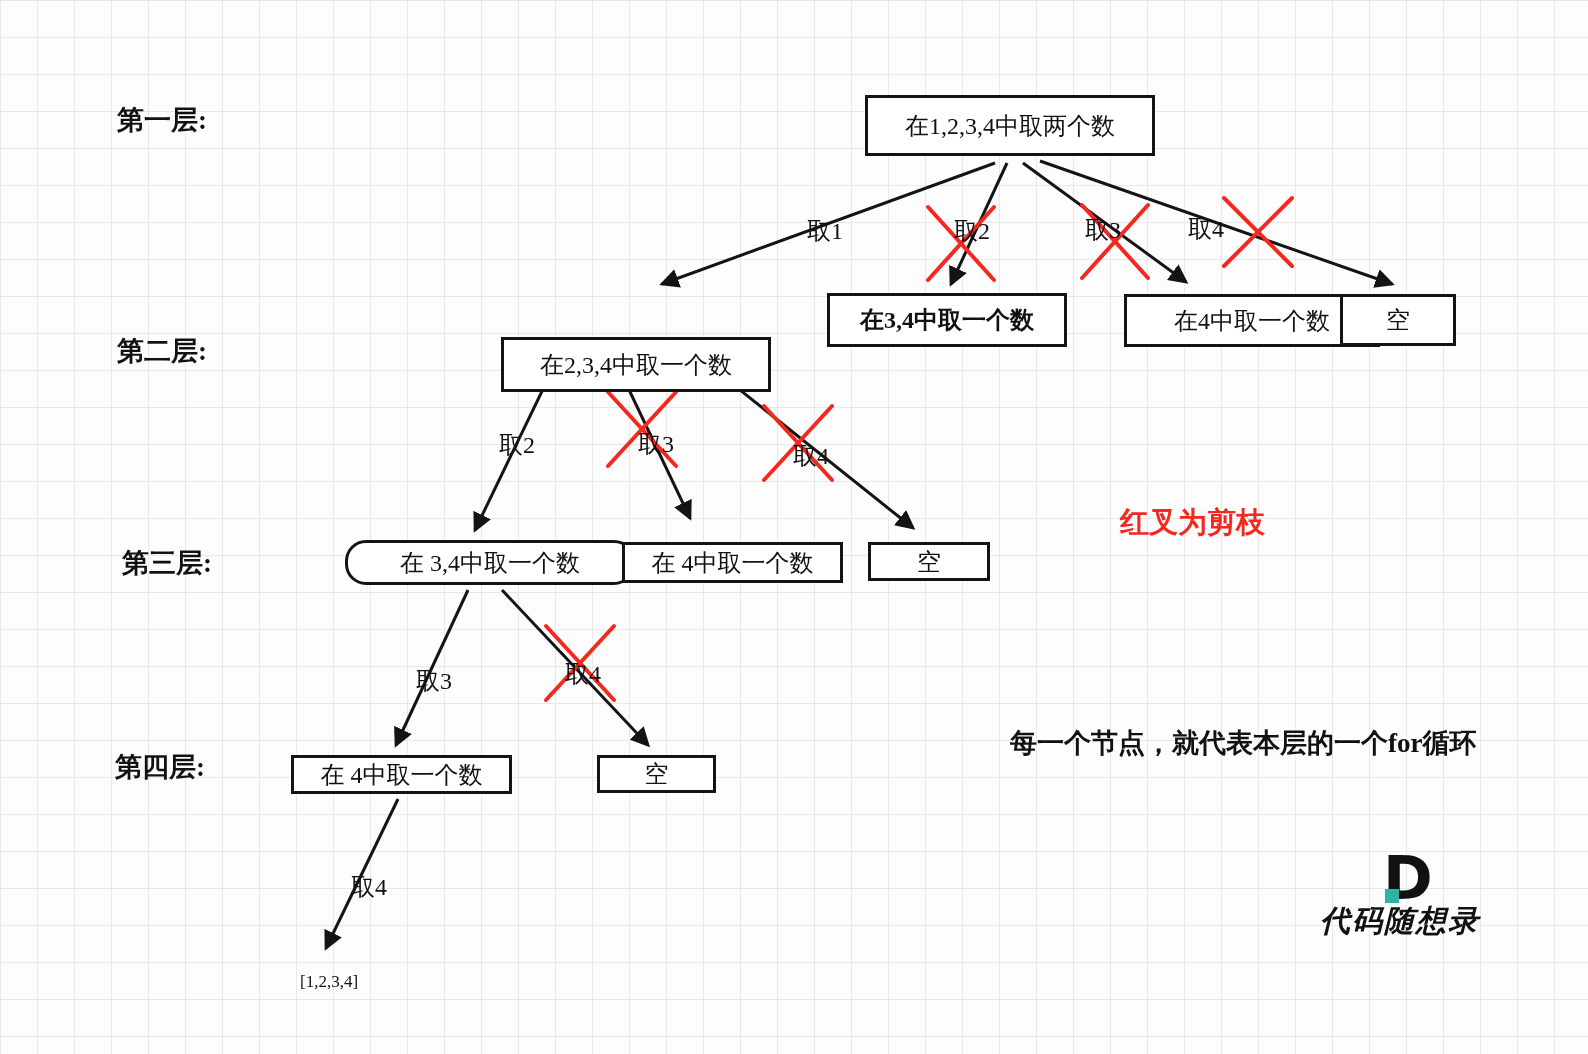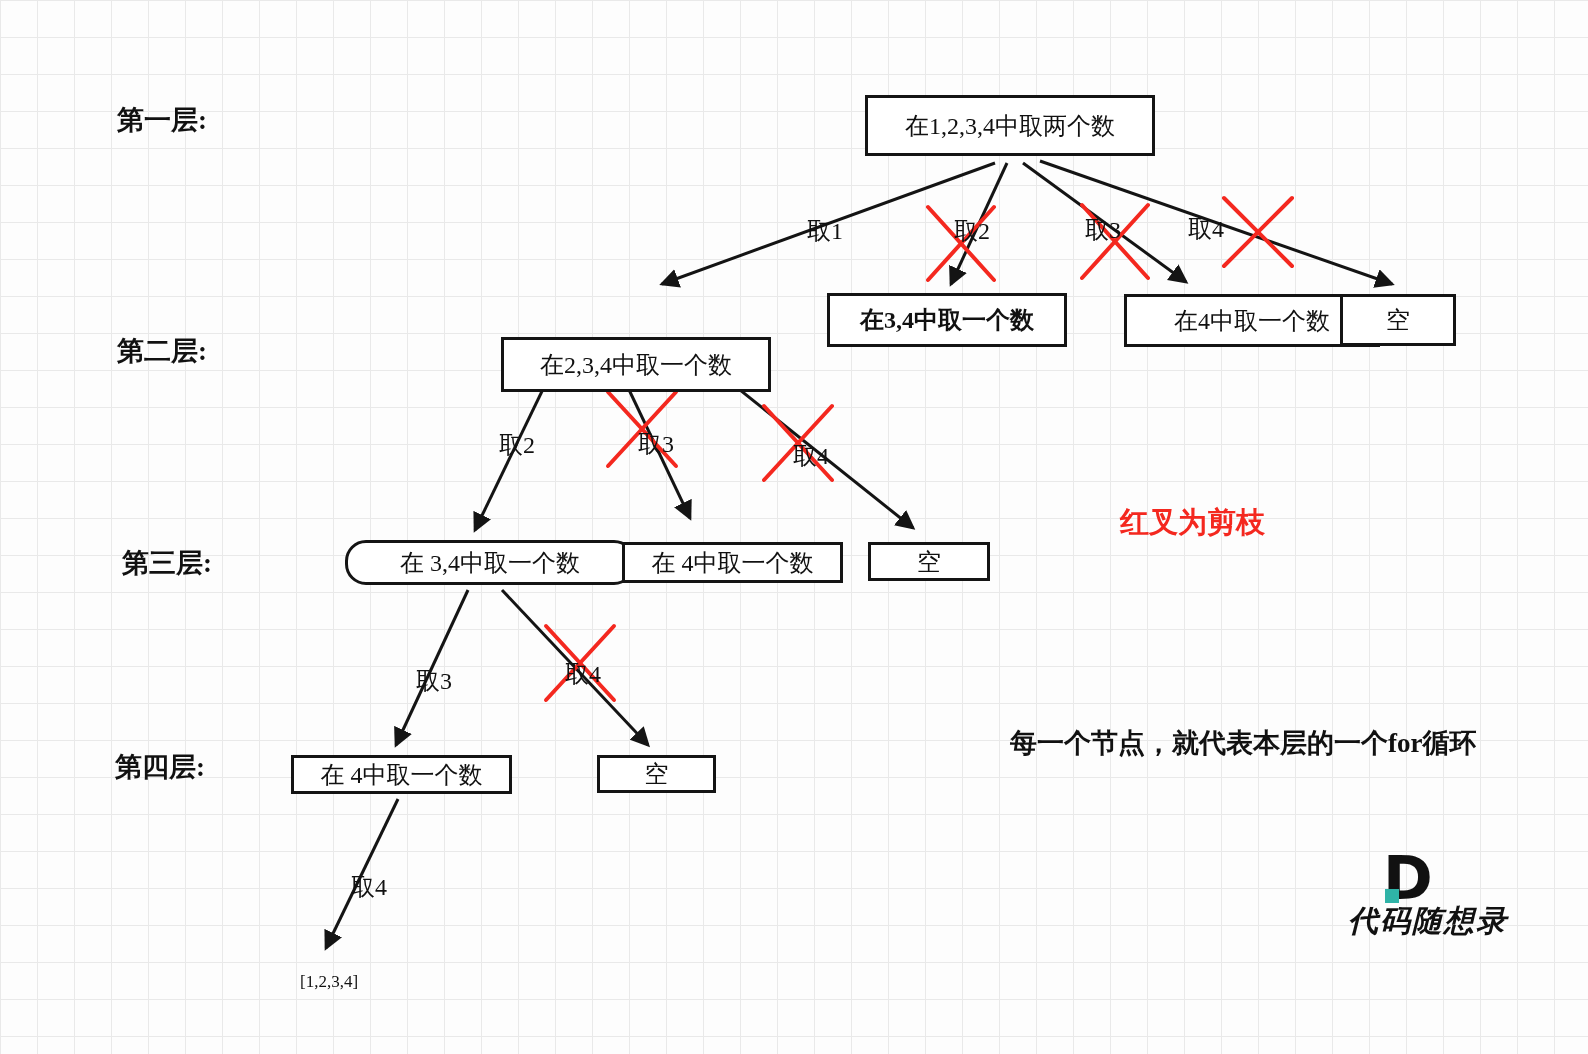--- a/index.html
+++ b/index.html
@@ -40,21 +40,21 @@
   }
   .note-red{left:1120px;top:503px;font-size:29px;font-weight:bold;color:var(--red);}
   .note-black{left:1010px;top:701px;font-size:27px;font-weight:bold;color:#111;margin-top:24px;}
   .result-text{left:300px;top:972px;font-size:17px;color:#111;}
   .logo-d{
     left:1383px;top:848px;
     font-family:"DejaVu Sans","Liberation Sans",sans-serif;
     font-size:60px;font-weight:bold;color:#111;line-height:1;
   }
   .logo-sq{left:1385px;top:889px;width:14px;height:14px;background:var(--teal);}
-  .logo-name{left:1348px;top:901px;font-size:30px;font-weight:bold;font-style:italic;color:#111;letter-spacing:2px;}
+  .logo-name{left:1320px;top:901px;font-size:30px;font-weight:bold;font-style:italic;color:#111;letter-spacing:2px;}
 </style>
 </head>
 <body>
 
 <div class="stage">
 
   <svg class="overlay" width="1588" height="1054" viewBox="0 0 1588 1054">
     <defs>
       <marker id="arrow" viewBox="0 0 10 10" refX="8.5" refY="5" markerWidth="6.5" markerHeight="6.5" orient="auto-start-reverse">
         <path d="M0,0 L10,5 L0,10 z" fill="#141414"></path>

